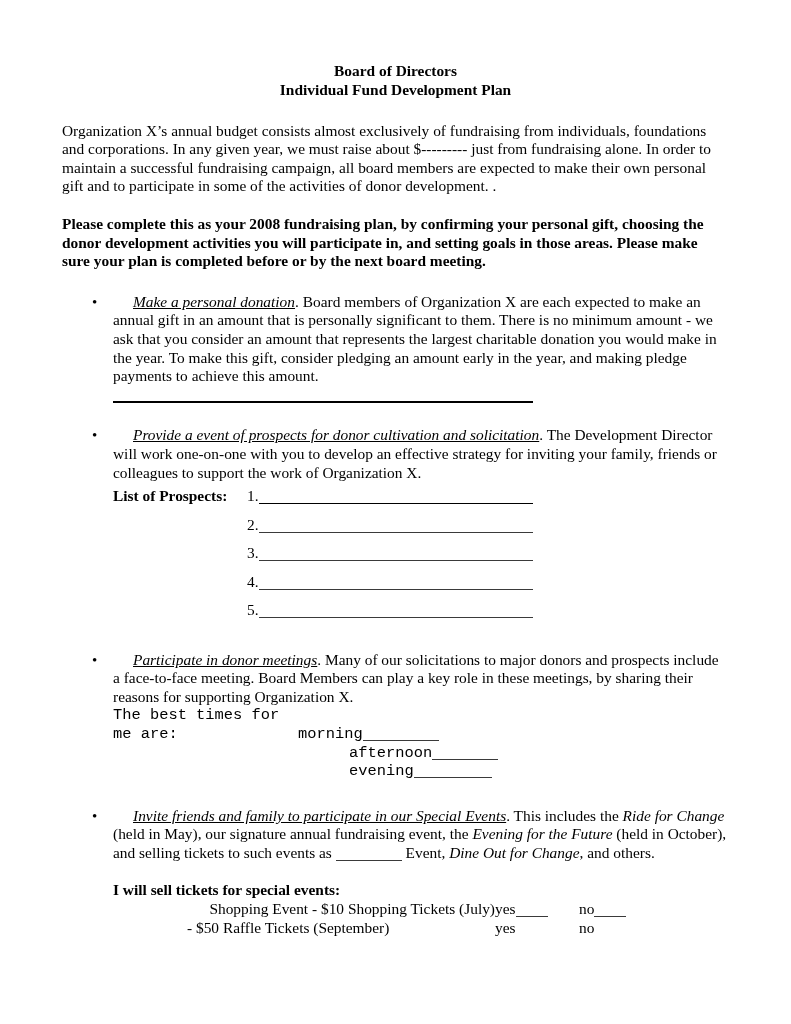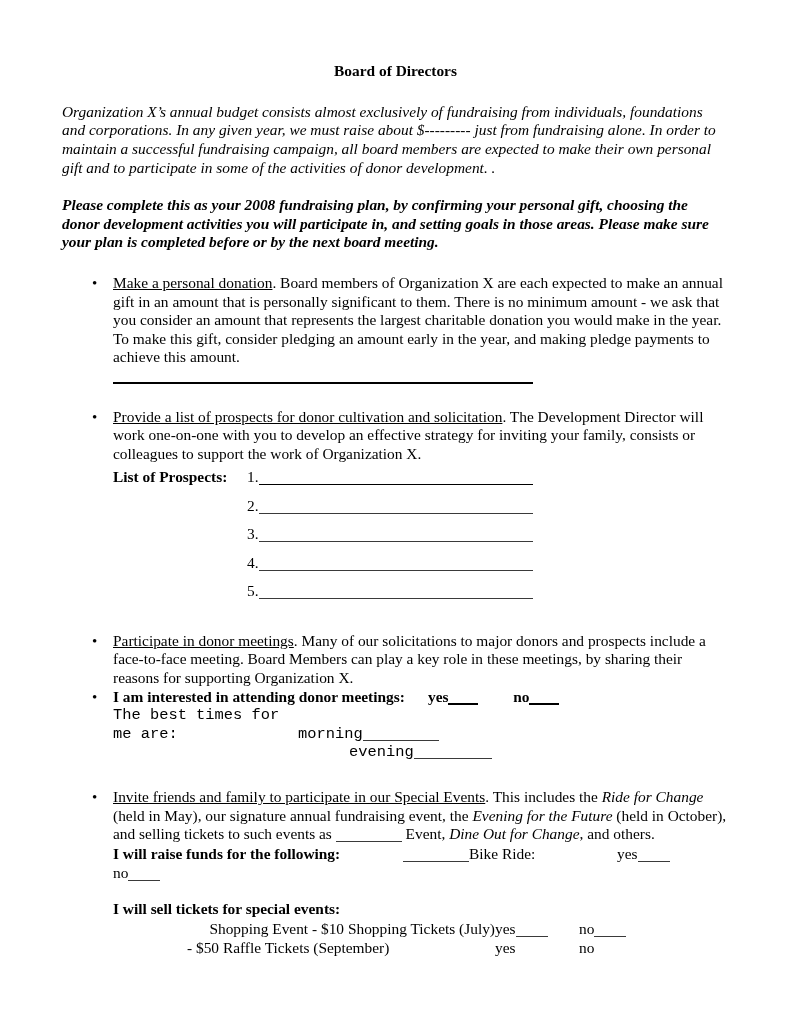--- a/index.html
+++ b/index.html
@@ -29,21 +29,20 @@
     font-weight: bold;
     font-size: 15.4px;
     line-height: 18.8px;
     margin: 0 0 0 0;
   }
   .title-line { display: block; }
 
   p.para {
     margin: 0;
     text-align: left;
-    font-style: italic;
   }
   .spacer-sm { height: 17px; }
   .spacer-md { height: 19px; }
   .spacer-lg { height: 22px; }
   .spacer-xl { height: 26px; }
 
   p.bold { font-weight: bold; }
 
   
   .bullets {
@@ -60,21 +59,21 @@
     content: "\2022";
     position: absolute;
     left: 30px;
     top: 0;
     font-size: 15px;
     line-height: 18.6px;
   }
   .bullet-item.nobullet::before { content: ""; }
 
   .ital { font-style: italic; }
-  .ital-u { text-decoration: underline; }
+  .ital-u { font-style: italic; text-decoration: underline; margin-left: 20px; }
   .bold-in { font-weight: bold; }
 
   
   .rule {
     display: inline-block;
     border-bottom: 1.6px solid #000;
     vertical-align: -3px;
   }
   .rule-thin {
     display: inline-block;
@@ -125,20 +124,21 @@
   .tk-yes { display: inline-block; width: 84px; }
 </style>
 </head>
 <body>
 
 <div class="page">
   <div class="doc">
 
     <div class="title-block">
       <span class="title-line">Board of Directors</span>
+      <span class="title-line">Individual Fund Development Plan</span>
     </div>
 
     <div class="spacer-lg"></div>
 
     <p class="para">Organization X’s annual budget consists almost exclusively of fundraising from individuals, foundations and corporations.  In any given year, we must raise about $--------- just from fundraising alone.  In order to maintain a successful fundraising campaign, all board members are expected to make their own personal gift and to participate in some of the activities of donor development. .</p>
 
     <div class="spacer-md"></div>
 
     <p class="para bold">Please complete this as your 2008 fundraising plan, by confirming your personal gift, choosing the donor development activities you will participate in, and setting goals in those areas.  Please make sure your plan is completed before or by the next board meeting.</p>
 
@@ -149,21 +149,21 @@
       <div class="bullet-item">
         <span class="ital-u">Make a personal donation</span><span>.  Board members of Organization X are each expected to make an annual gift in an amount that is personally significant to them.  There is no minimum amount - we ask that you consider an amount that represents the largest charitable donation you would make in the year. To make this gift, consider pledging an amount early in the year, and making pledge payments to achieve this amount.</span>
       </div>
       <div class="bullet-item nobullet">
         <span class="rule rule-donation"></span>
       </div>
 
       <div class="spacer-lg"></div>
 
       <div class="bullet-item">
-        <span class="ital-u">Provide a list of prospects for donor cultivation and solicitation</span><span>.  The Development Director will work one-on-one with you to develop an effective strategy for inviting your family, consists or colleagues to support the work of Organization X.</span>
+        <span class="ital-u">Provide a event of prospects for donor cultivation and solicitation</span><span>.  The Development Director will work one-on-one with you to develop an effective strategy for inviting your family, friends or colleagues to support the work of Organization X.</span>
       </div>
       <div class="prospect-row">
         <span class="prospects-label">List of Prospects:</span><span>1.</span><span class="rule rule-prospect"></span>
       </div>
       <div class="prospect-row prospect-indent">
         <span>2.</span><span class="rule-thin rule-prospect-thin"></span>
       </div>
       <div class="prospect-row prospect-indent">
         <span>3.</span><span class="rule-thin rule-prospect-thin"></span>
       </div>
@@ -171,42 +171,39 @@
         <span>4.</span><span class="rule-thin rule-prospect-thin"></span>
       </div>
       <div class="prospect-row prospect-indent">
         <span>5.</span><span class="rule-thin rule-prospect-thin"></span>
       </div>
 
       <div class="spacer-xl"></div>
 
       <div class="bullet-item">
         <span class="ital-u">Participate in donor meetings</span><span>.  Many of our solicitations to major donors and prospects include a face-to-face meeting.  Board Members can play a key role in these meetings, by sharing their reasons for supporting Organization X.</span>
-      </div>
-      <div class="bullet-item">
-        <span class="bold-in">I am interested in attending donor meetings:</span><span class="bold-in">&nbsp;&nbsp;&nbsp;&nbsp;&nbsp; </span><span class="bold-in">yes</span><span class="rule rule-yesno-b"></span><span class="bold-in">&nbsp;&nbsp;&nbsp;&nbsp;&nbsp;&nbsp;&nbsp;&nbsp; </span><span class="bold-in">no</span><span class="rule rule-yesno-b"></span>
       </div>
       <div class="times-block">
         <div class="time-row">
           <span class="times-lead">The best times for me are:</span><span>morning</span><span class="rule-thin time-underline-morning"></span>
         </div>
         <div class="time-row time-indent">
+          <span>afternoon</span><span class="rule-thin time-underline-afternoon"></span>
+        </div>
+        <div class="time-row time-indent">
           <span>evening</span><span class="rule-thin time-underline-evening"></span>
         </div>
       </div>
 
       <div class="spacer-xl"></div>
 
       <div class="bullet-item">
         <span class="ital-u">Invite friends and family to participate in our Special Events</span><span>.  This includes the </span><span class="ital">Ride for Change</span><span> (held in May), our signature annual fundraising event, the </span><span class="ital">Evening for the Future</span><span> (held in October), and selling tickets to such events as </span><span class="rule-thin rule-blankevent"></span><span> Event, </span><span class="ital">Dine Out for Change</span><span>, and others.</span>
       </div>
 
-      <div class="se-row">
-        <span class="se-lead-bold">I will raise funds for the following:</span><span class="rule-thin rule-blankevent"></span><span class="se-evt-label">Bike Ride:</span><span class="se-yes"><span>yes</span><span class="rule-thin rule-yesno"></span></span><span>no</span><span class="rule-thin rule-yesno"></span>
-      </div>
 
       <div class="spacer-sm"></div>
 
       <div class="tickets-row">
         <span class="bold-in">I will sell tickets for special events:</span>
       </div>
       <div class="tickets-row">
         <span class="tk-name">Shopping Event - $10 Shopping Tickets (July)</span><span class="tk-yes"><span>yes</span><span class="rule-thin rule-yesno"></span></span><span>no</span><span class="rule-thin rule-yesno"></span>
       </div>
       <div class="tickets-row">

